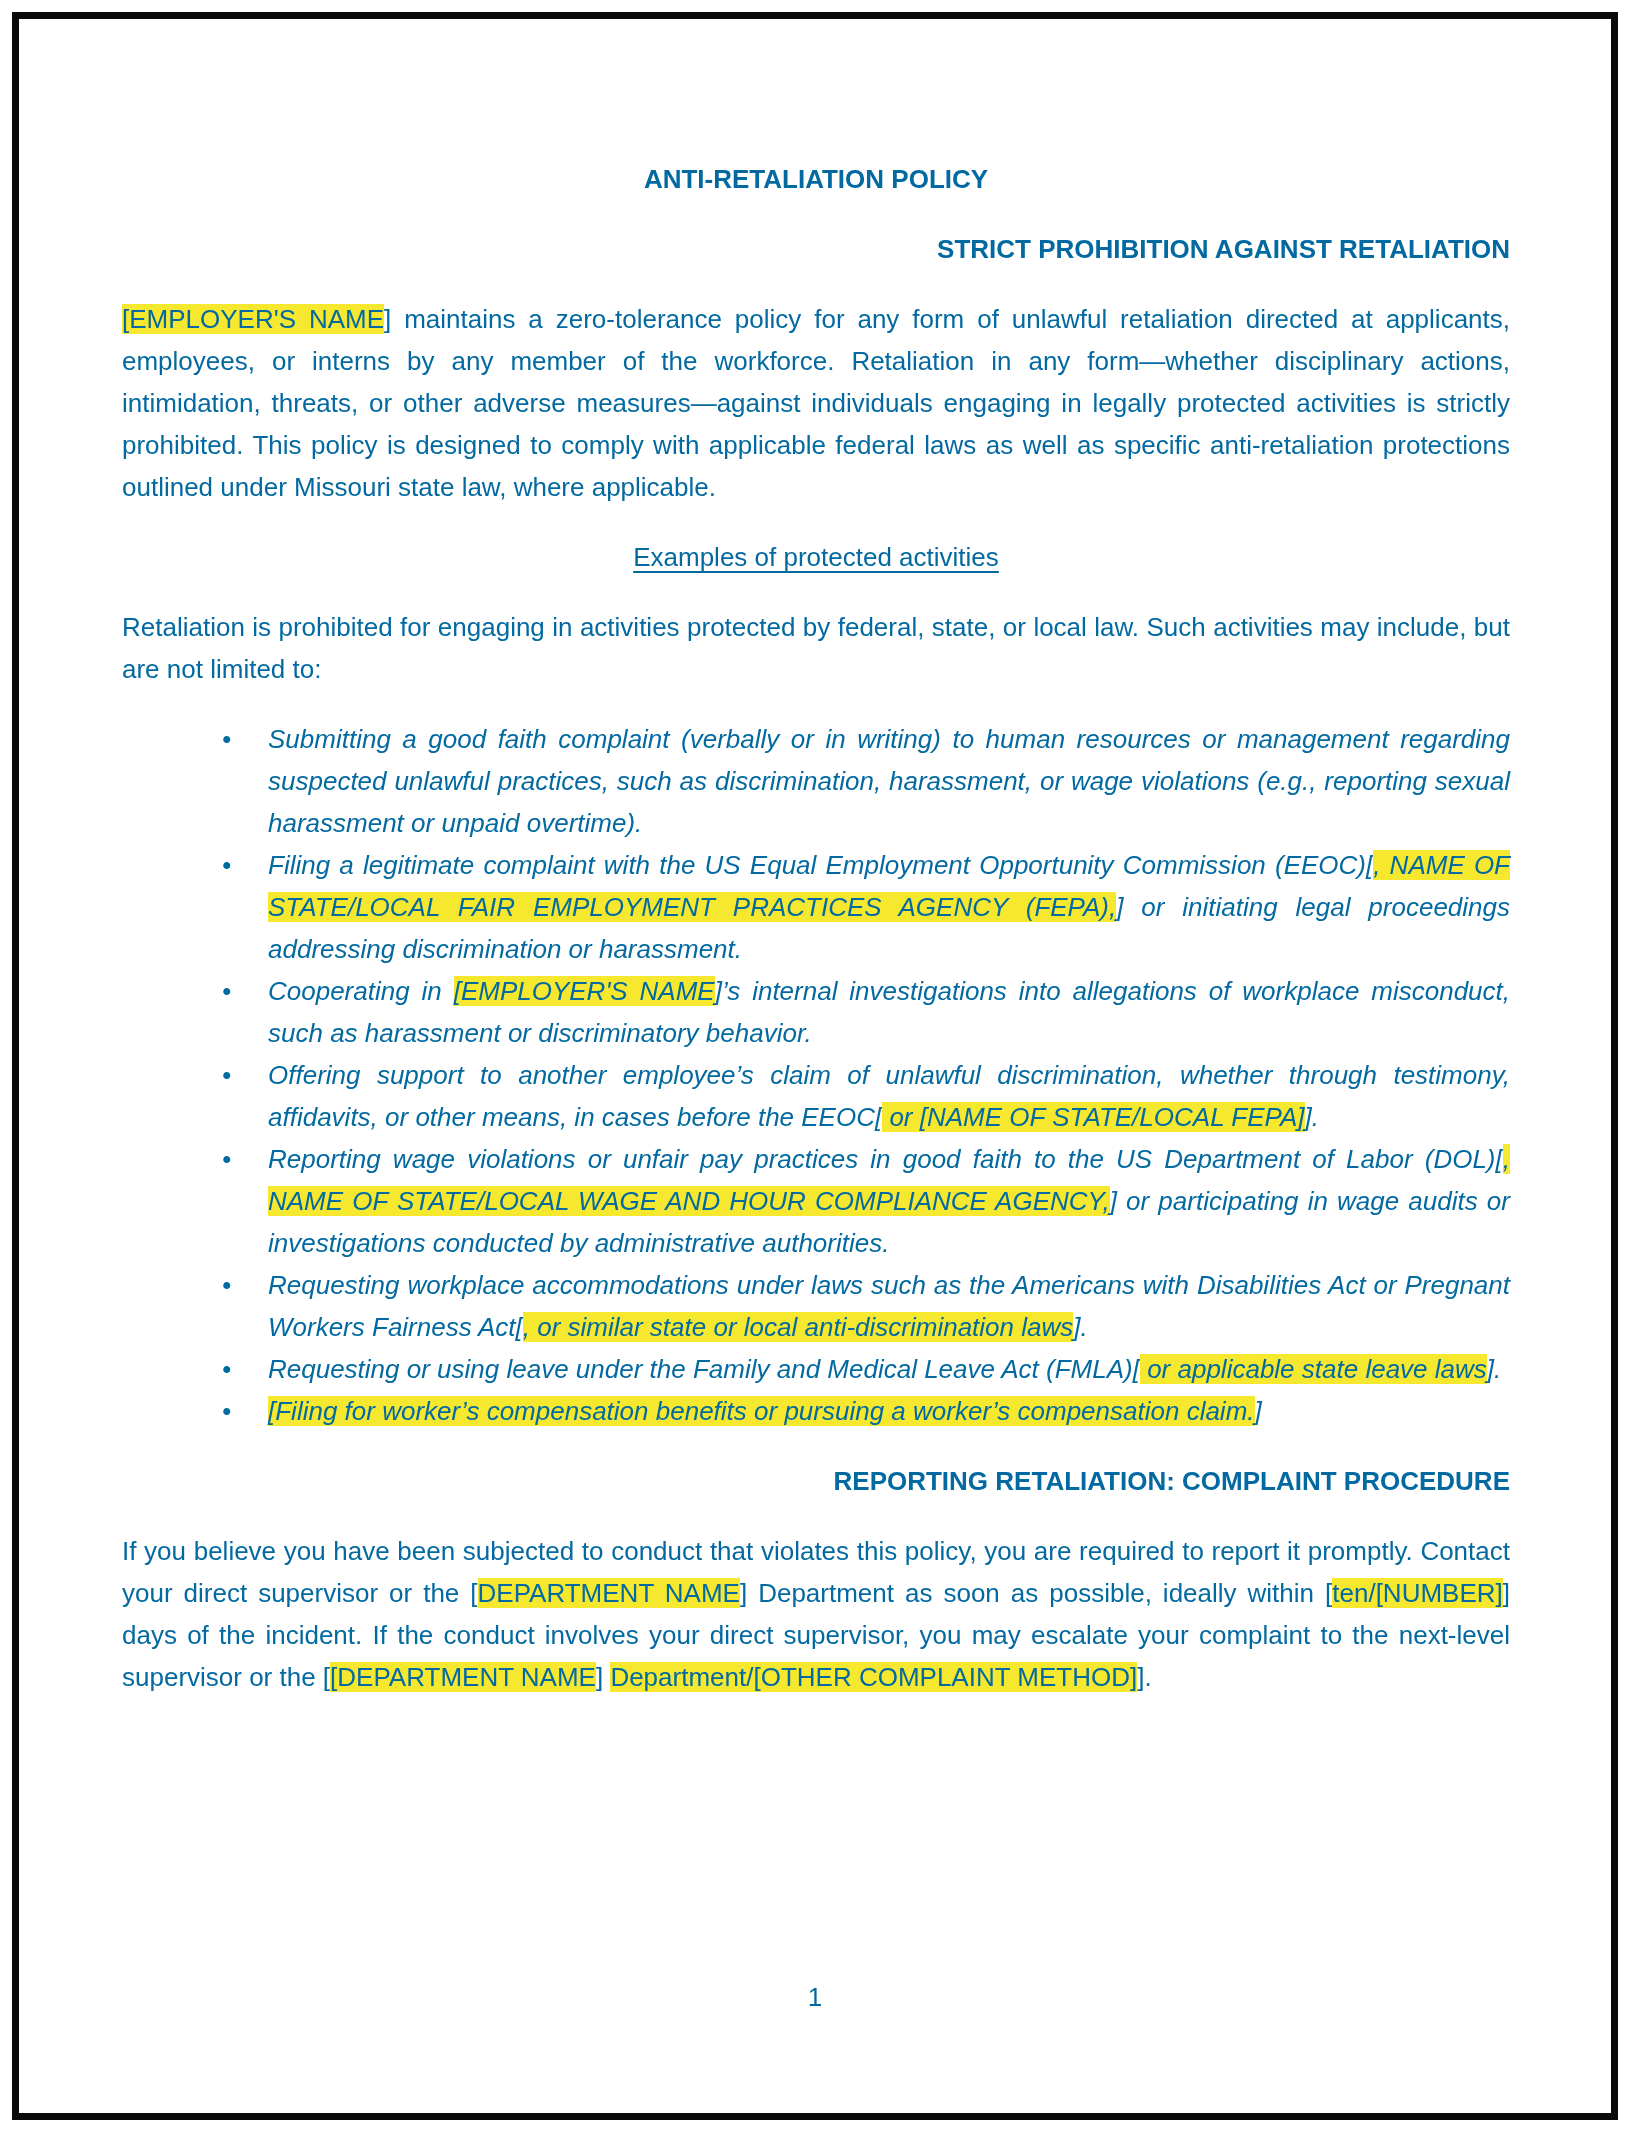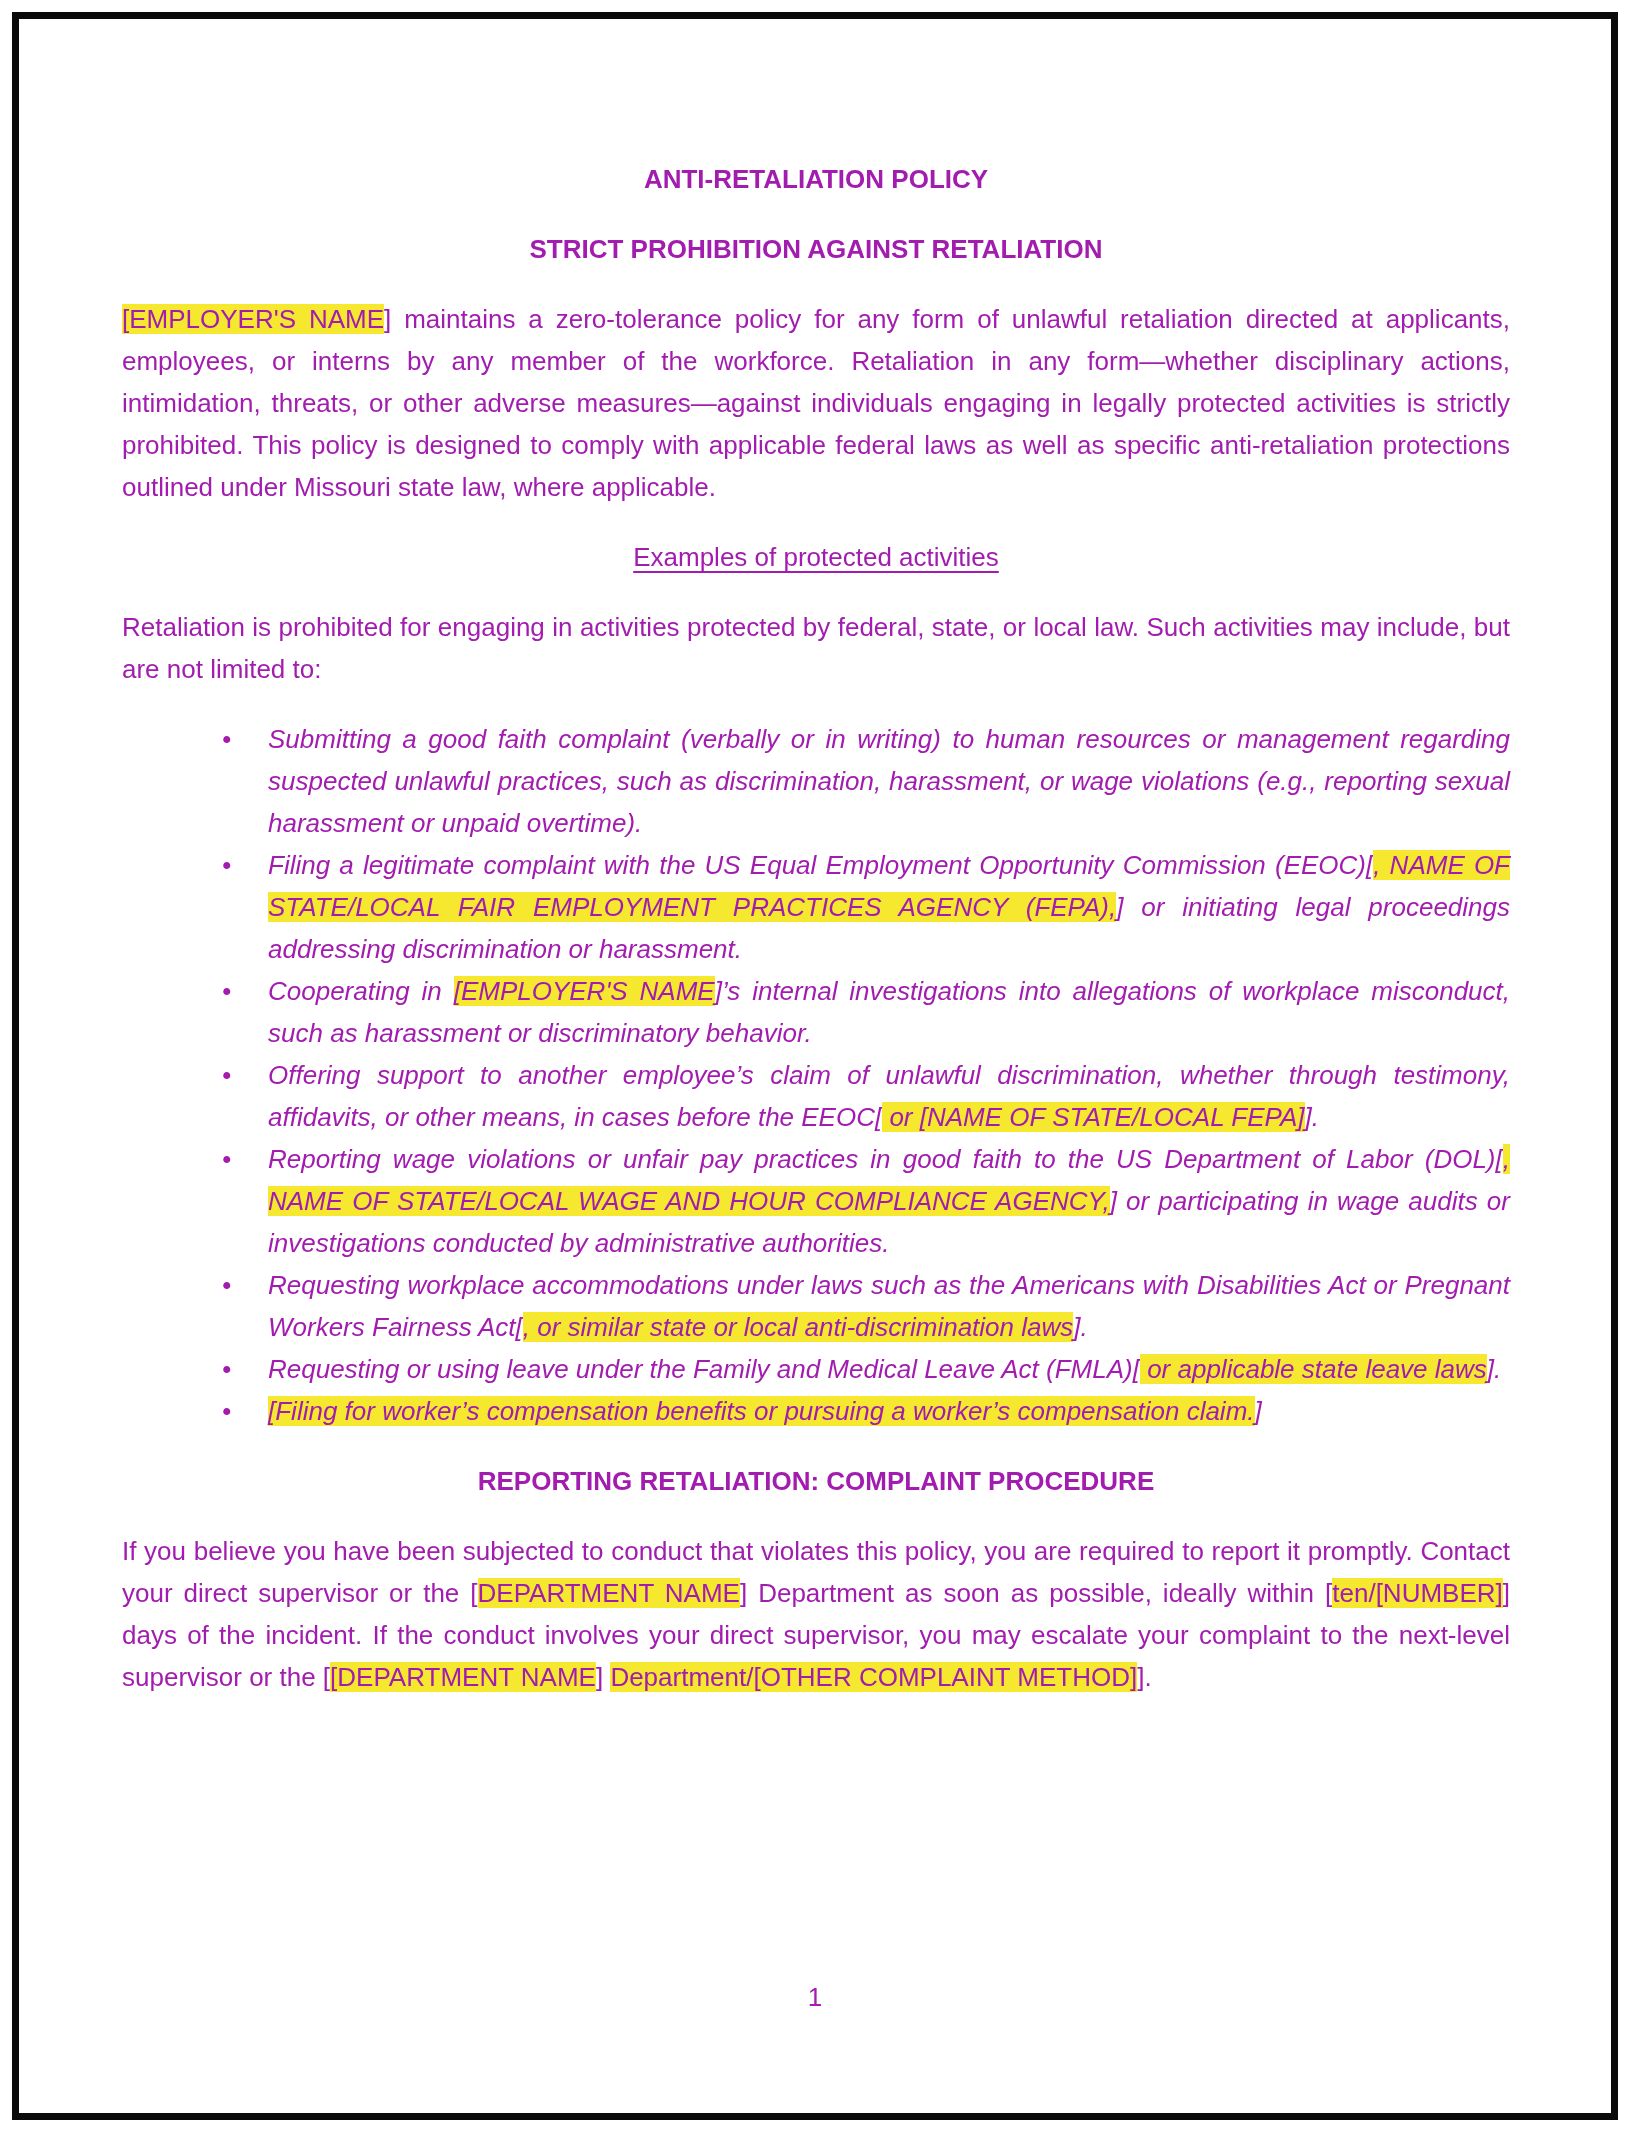--- a/index.html
+++ b/index.html
@@ -2,21 +2,21 @@
 <html style="--hl: #f6e82e;"><head>
 <meta charset="utf-8">
 <style>
   html, body { margin: 0; padding: 0; background: #ffffff; }
   .page {
     position: relative;
     width: 1630px;
     height: 2133px;
     background: #ffffff;
     font-family: "Liberation Sans", sans-serif;
-    color: #a21caf;
+    color: #0369a1;
     overflow: hidden;
   }
   .frame {
     position: absolute;
     top: 12px; left: 12px; right: 12px; bottom: 13px;
     border: 7px solid #0a0a0a;
     pointer-events: none;
   }
   .content {
     position: absolute;
@@ -27,21 +27,21 @@
     line-height: 42px;
     text-align: justify;
   }
   .doc-title {
     font-weight: bold;
     text-align: center;
     margin: 0 0 28px 0;
   }
   .section-heading {
     font-weight: bold;
-    text-align: center;
+    text-align: right;
     margin: 0 0 28px 0;
   }
   .sub-heading {
     text-decoration: underline;
     text-underline-offset: 5px;
     text-align: center;
     margin: 0 0 28px 0;
   }
   p.para { margin: 0 0 28px 0; }
   ul.bullet-list {

